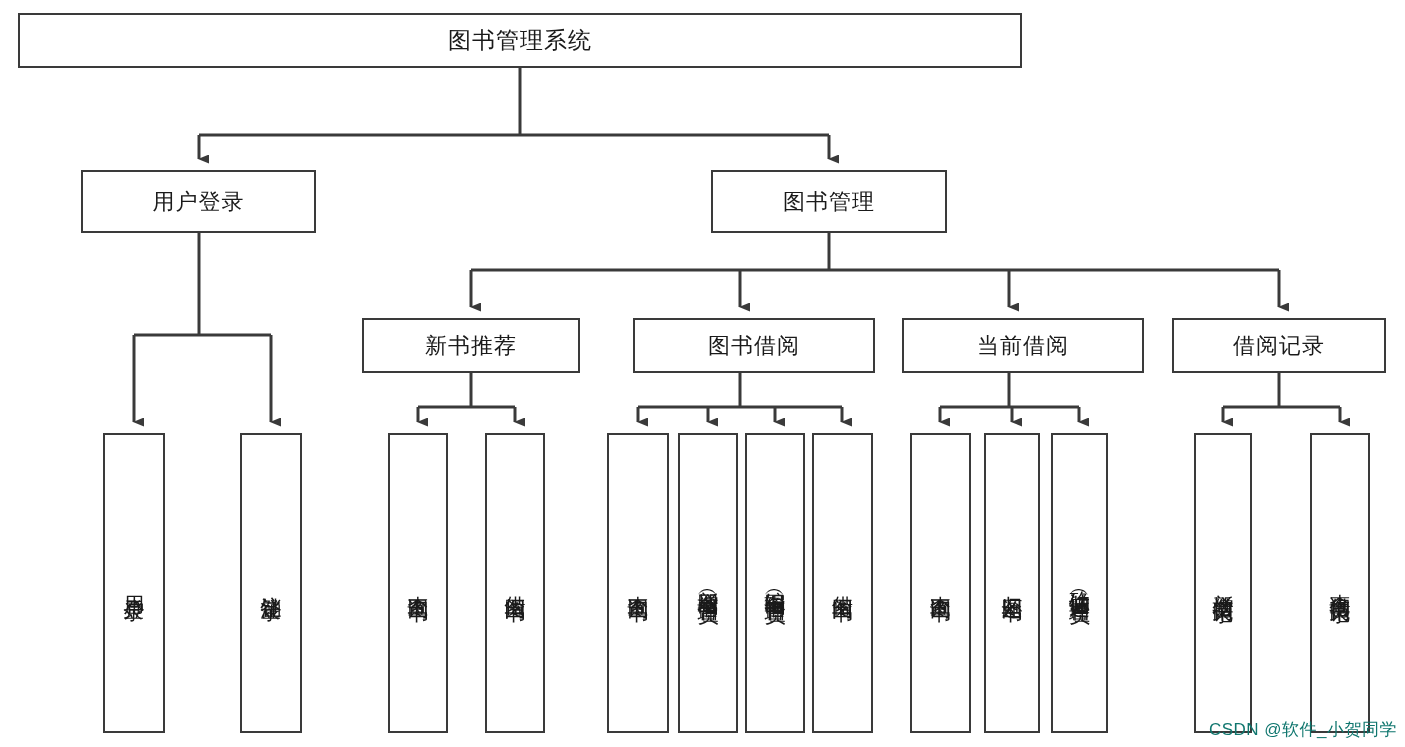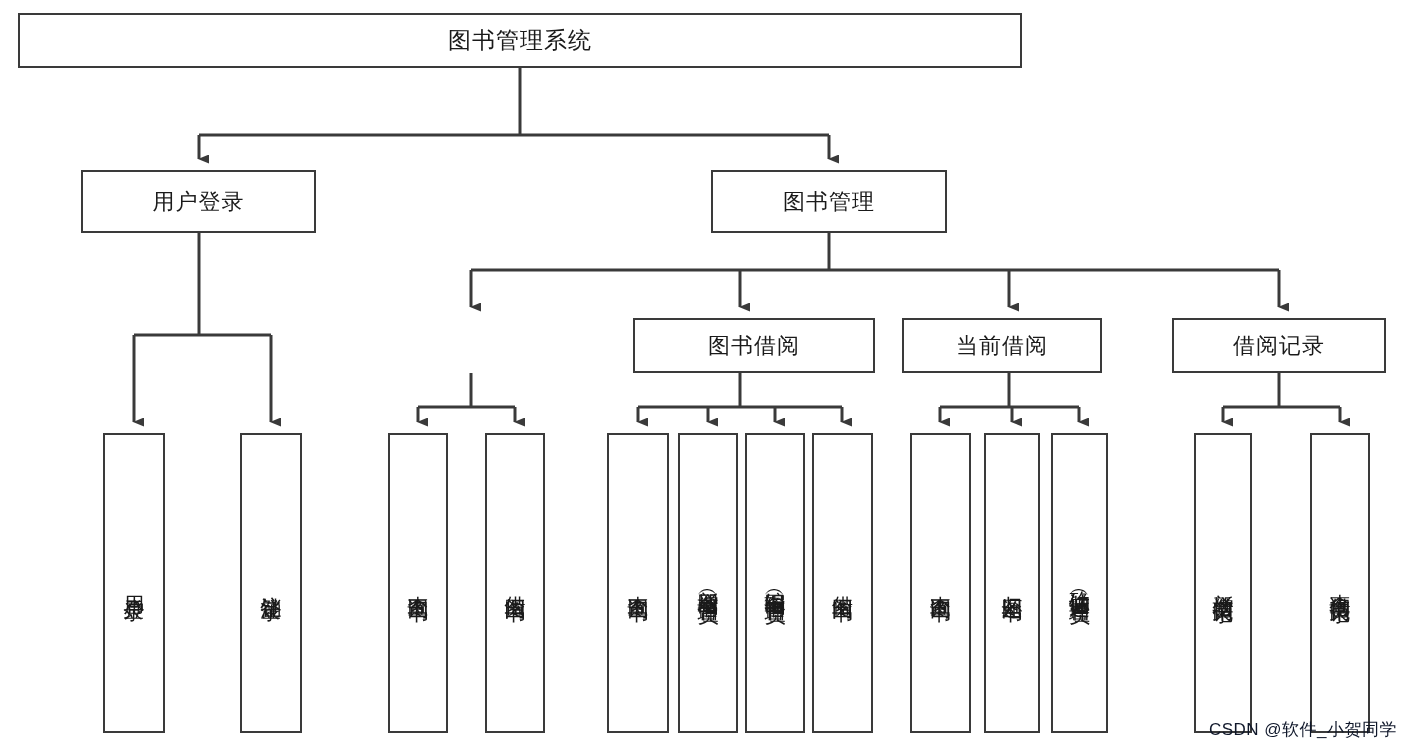--- a/index.html
+++ b/index.html
@@ -54,21 +54,21 @@
     white-space: nowrap;
   }
   #root-node {
     font-size: 23px;
   }
   #watermark {
     position: absolute;
     right: 8px;
     bottom: 6px;
     font-size: 17px;
-    color: #0f172a;
+    color: #0f766e;
     letter-spacing: 0.5px;
     white-space: nowrap;
   }
 </style>
 </head>
 <body>
 
 <div id="canvas">
 
   <svg id="wires" viewBox="0 0 1405 747" xmlns="http://www.w3.org/2000/svg">
@@ -127,24 +127,27 @@
     <span>图书管理系统</span>
   </div>
 
   <div class="node horiz" style="left:81px; top:170px; width:235px; height:63px;">
     <span>用户登录</span>
   </div>
   <div class="node horiz" style="left:711px; top:170px; width:236px; height:63px;">
     <span>图书管理</span>
   </div>
 
+  <div class="node horiz" style="left:362px; top:318px; width:218px; height:55px;">
+    <span>新书推荐</span>
+  </div>
   <div class="node horiz" style="left:633px; top:318px; width:242px; height:55px;">
     <span>图书借阅</span>
   </div>
-  <div class="node horiz" style="left:902px; top:318px; width:200px; height:55px;">
+  <div class="node horiz" style="left:902px; top:318px; width:242px; height:55px;">
     <span>当前借阅</span>
   </div>
   <div class="node horiz" style="left:1172px; top:318px; width:214px; height:55px;text-align:center;">
     <span>借阅记录</span>
   </div>
 
   <div class="node vert" style="left:103px; top:433px; width:62px; height:300px;">
     <span class="vtext">用户登录</span>
   </div>
   <div class="node vert" style="left:240px; top:433px; width:62px; height:300px;">

